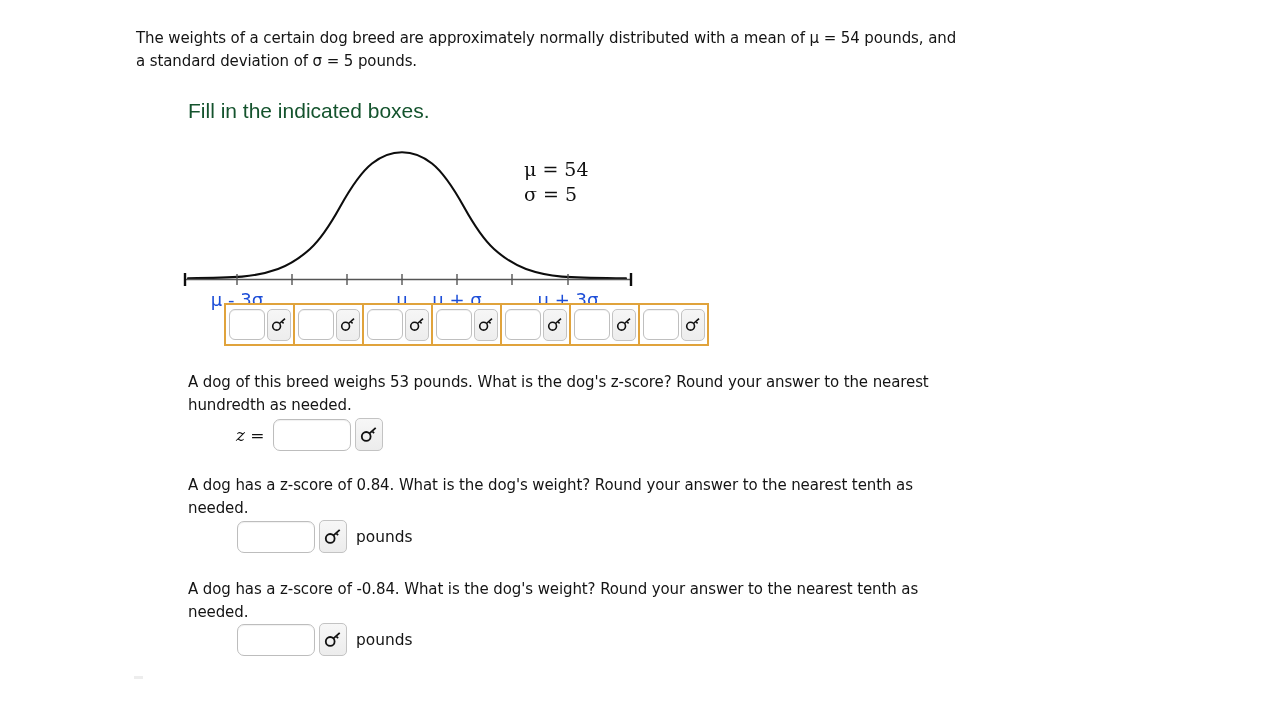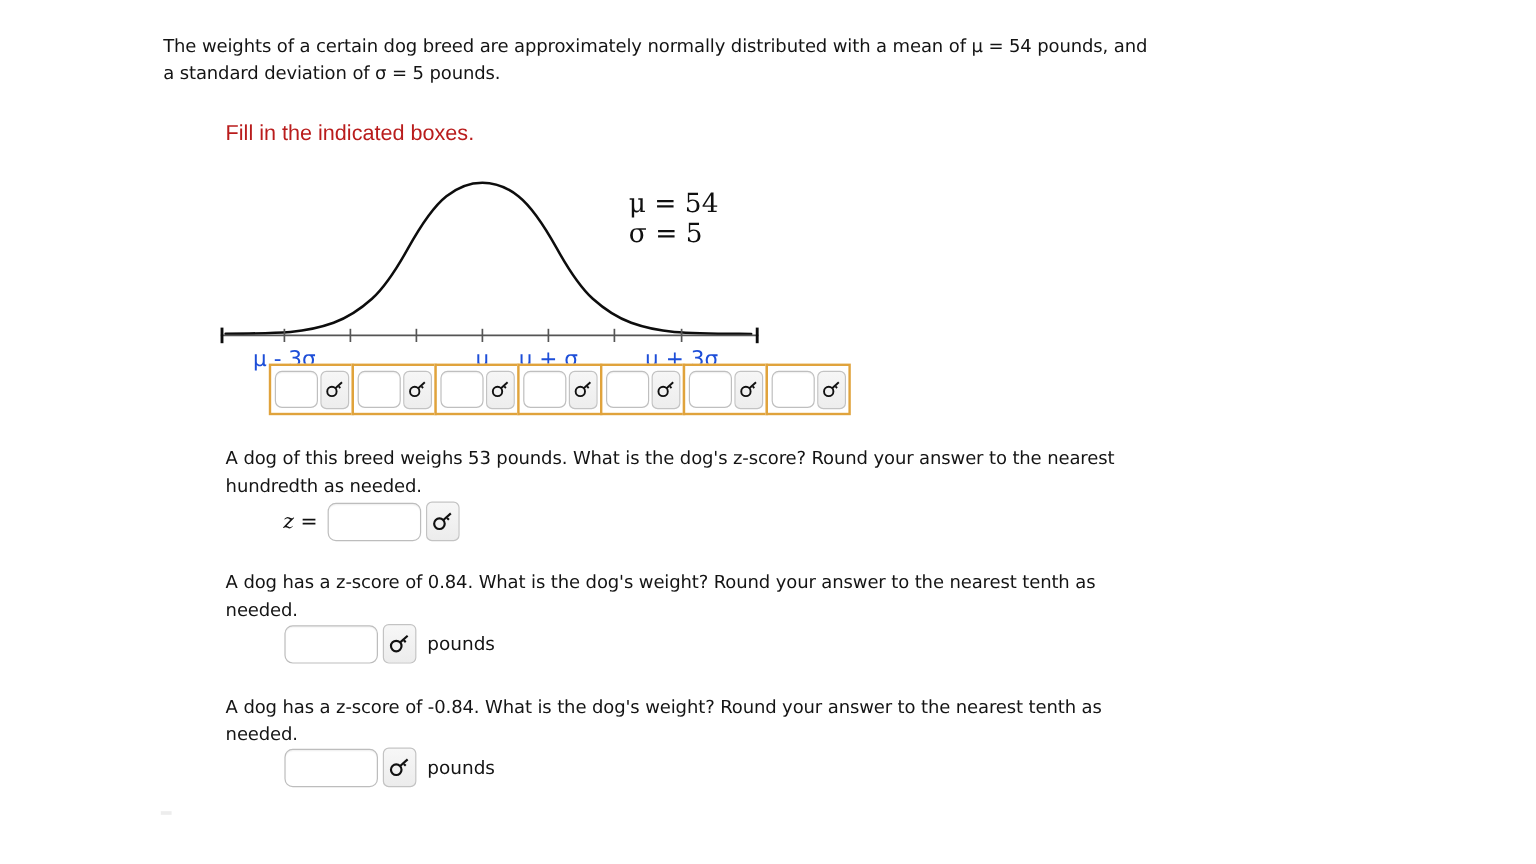--- a/index.html
+++ b/index.html
@@ -22,39 +22,39 @@
     position: absolute;
     font-family: "DejaVu Sans", sans-serif;
     font-size: 15px;
     line-height: 23px;
     color: #141414;
     letter-spacing: -0.1px;
   }
   .sub-instruction {
     position: absolute;
     font-family: "Liberation Sans", sans-serif;
-    font-size: 18px;
+    font-size: 21px;
     line-height: 22px;
-    color: #b91c1c;
+    color: #14532d;
   }
 
   
   #figure {
     position: absolute;
     left: 180px;
     top: 145px;
     width: 470px;
     height: 160px;
   }
   #figure svg { display: block; }
 
   .mathlabel {
     position: absolute;
     font-family: "DejaVu Serif", serif;
-    font-size: 22px;
+    font-size: 19px;
     color: #101010;
     white-space: nowrap;
   }
 
   .axis-tick-label {
     position: absolute;
     font-family: "DejaVu Sans", sans-serif;
     font-size: 18px;
     color: #1d4ed8;
     white-space: nowrap;

